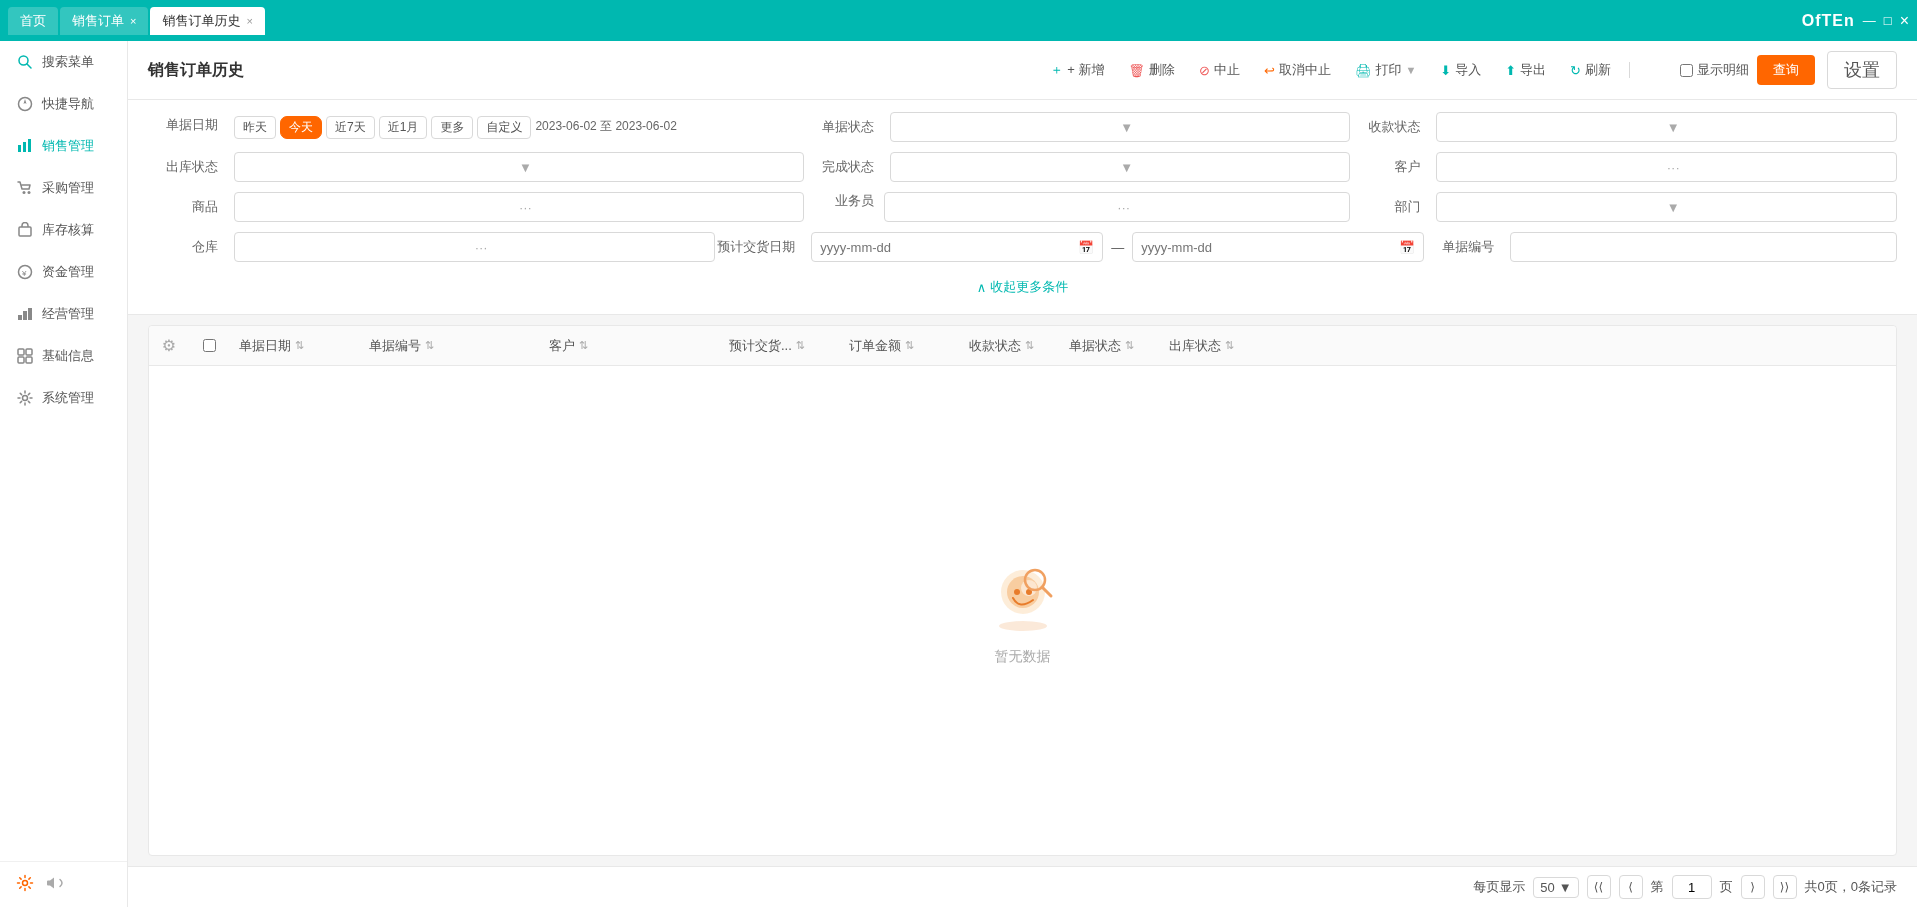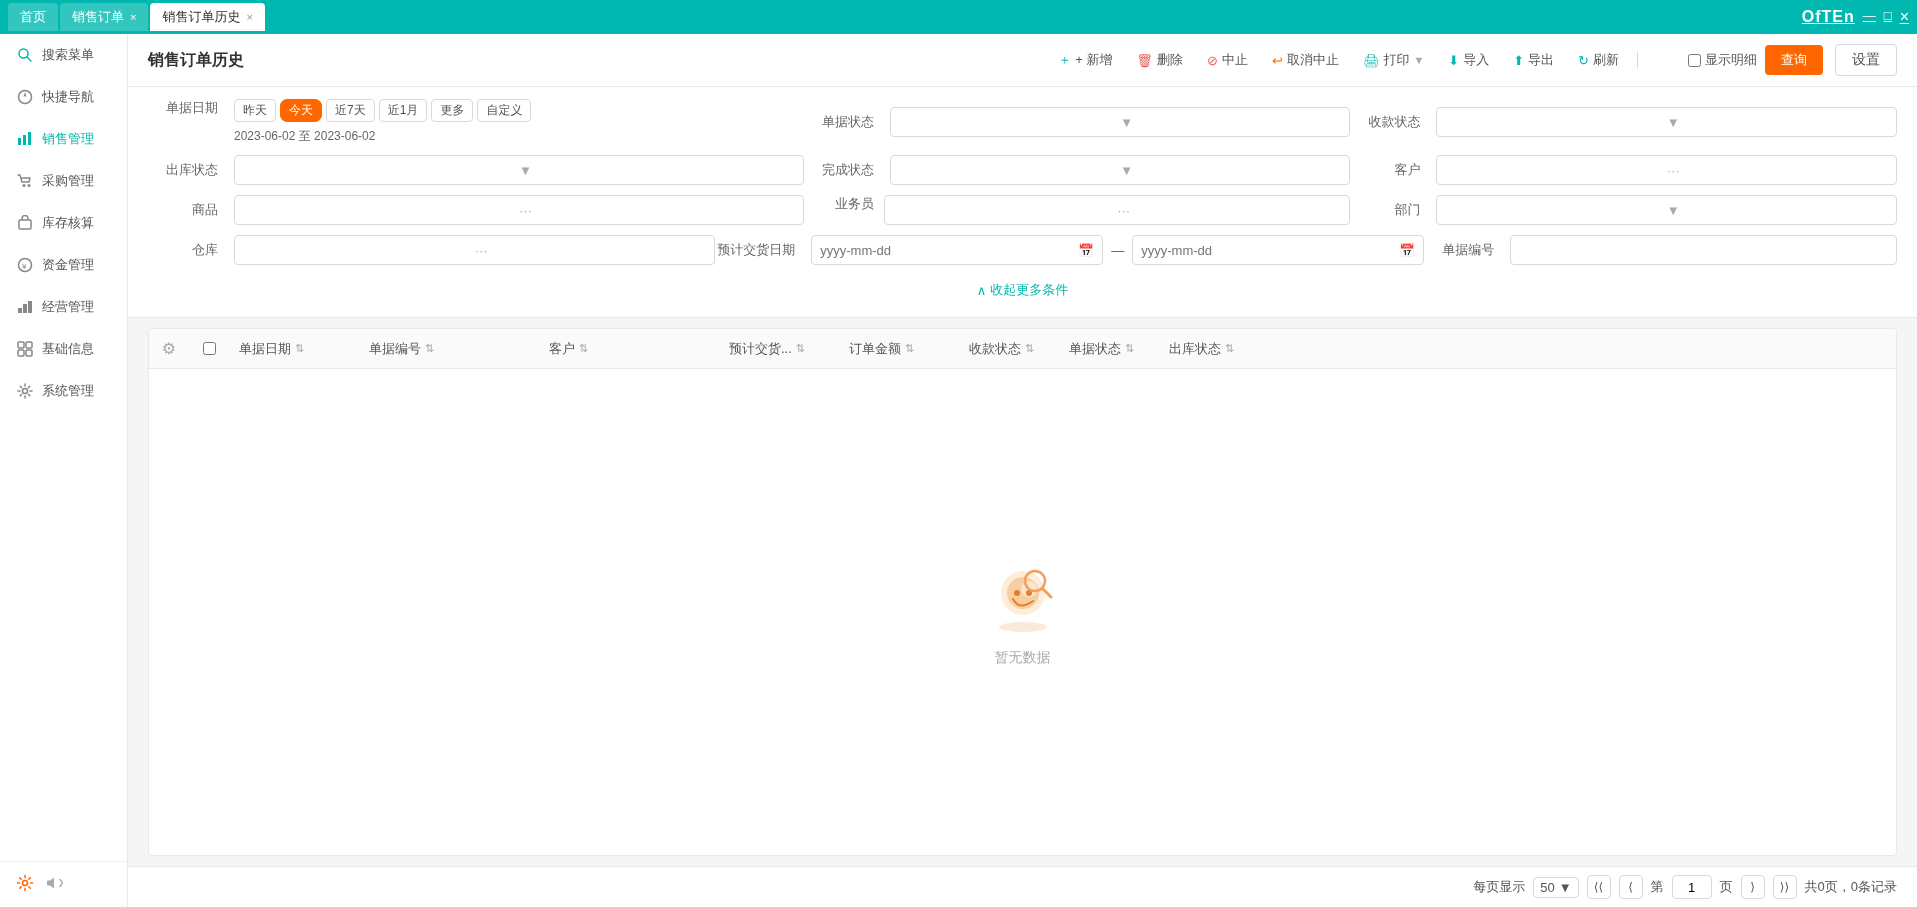--- a/index.html
+++ b/index.html
@@ -1,25 +1,25 @@
 <!DOCTYPE html>
 <html><head>
   <meta charset="utf-8">
   <style>
     * { box-sizing: border-box; margin: 0; padding: 0; }
     body { font-family: 'Microsoft YaHei', sans-serif; font-size: 13px; background: #f5f5f5; color: #333; display: flex; flex-direction: column; height: 100vh; overflow: hidden; }
 
     
-    .top-bar { background: #00b8b0; height: 34px; display: flex; align-items: center; padding: 16px 8px; flex-shrink: 0; }
+    .top-bar { background: #00b8b0; height: 41px; display: flex; align-items: center; padding: 16px 8px; flex-shrink: 0; }
     .tab { display: flex; align-items: center; height: 28px; padding: 0 12px; border-radius: 4px 4px 0 0; font-size: 13px; cursor: pointer; color: #fff; gap: 6px; margin-right: 2px; }
     .tab.active { background: #fff; color: #333; }
     .tab.inactive { background: rgba(255,255,255,0.2); color: #fff; }
     .tab-close { font-size: 11px; color: #999; cursor: pointer; }
     .tab.inactive .tab-close { color: #fff; }
-    .top-right { margin-left: auto; display: flex; align-items: flex-start; gap: 8px; color: #fff; font-size: 13px; text-decoration: underline; }
+    .top-right { margin-left: auto; display: flex; align-items: center; gap: 8px; color: #fff; font-size: 13px; }
     .brand-text { font-size: 16px; font-weight: bold; color: #fff; letter-spacing: 1px; }
 
     
     .main-layout { display: flex; flex: 1; overflow: hidden; }
 
     
     .sidebar { width: 128px; background: #fff; border-right: 1px solid #e8e8e8; display: flex; flex-direction: column; flex-shrink: 0; }
     .sidebar-item { display: flex; align-items: center; gap: 8px; padding: 12px 16px; cursor: pointer; color: #555; font-size: 13px; }
     .sidebar-item.active { color: #00b8b0; }
     .sidebar-icon { width: 18px; height: 18px; display: flex; align-items: center; justify-content: center; flex-shrink: 0; }
@@ -268,31 +268,31 @@
         <button class="toolbar-btn">
           <span class="icon" style="color:#00b8b0;">↻</span>
           <span>刷新</span>
         </button>
         <div class="separator"></div>
         <label class="display-cb">
           <input type="checkbox" style="">
           <span>显示明细</span>
         </label>
         <button style="background:#ff6600; color:#fff; border:none; border-radius:4px; padding:6px 16px; cursor:pointer; font-size:13px;">查询</button>
-        <button style="background:#fff; color:#555; border:1px solid #d9d9d9; border-radius:4px; padding:6px 16px; cursor:pointer; font-size:14px; margin-left:4px;">设置</button>
+        <button style="background:#fff; color:#555; border:1px solid #d9d9d9; border-radius:4px; padding:6px 16px; cursor:pointer; font-size:18px; margin-left:4px;">设置</button>
       </div>
     </div>
 
     <div class="filter-area">
 
       <div class="filter-row">
 
         <div style="display:flex; align-items:flex-start; flex:1.2; gap:6px;">
           <span class="filter-label">单据日期</span>
-          <div style="display:flex; flex-direction:column; gap:4px;">
+          <div style="display:flex; flex-direction:row; gap:4px;">
             <div class="date-selector">
               <button class="date-btn">昨天</button>
               <button class="date-btn active">今天</button>
               <button class="date-btn">近7天</button>
               <button class="date-btn">近1月</button>
               <button class="date-btn">更多</button>
               <button class="date-btn">自定义</button>
             </div>
             <span class="date-range">2023-06-02 至 2023-06-02</span>
           </div>

